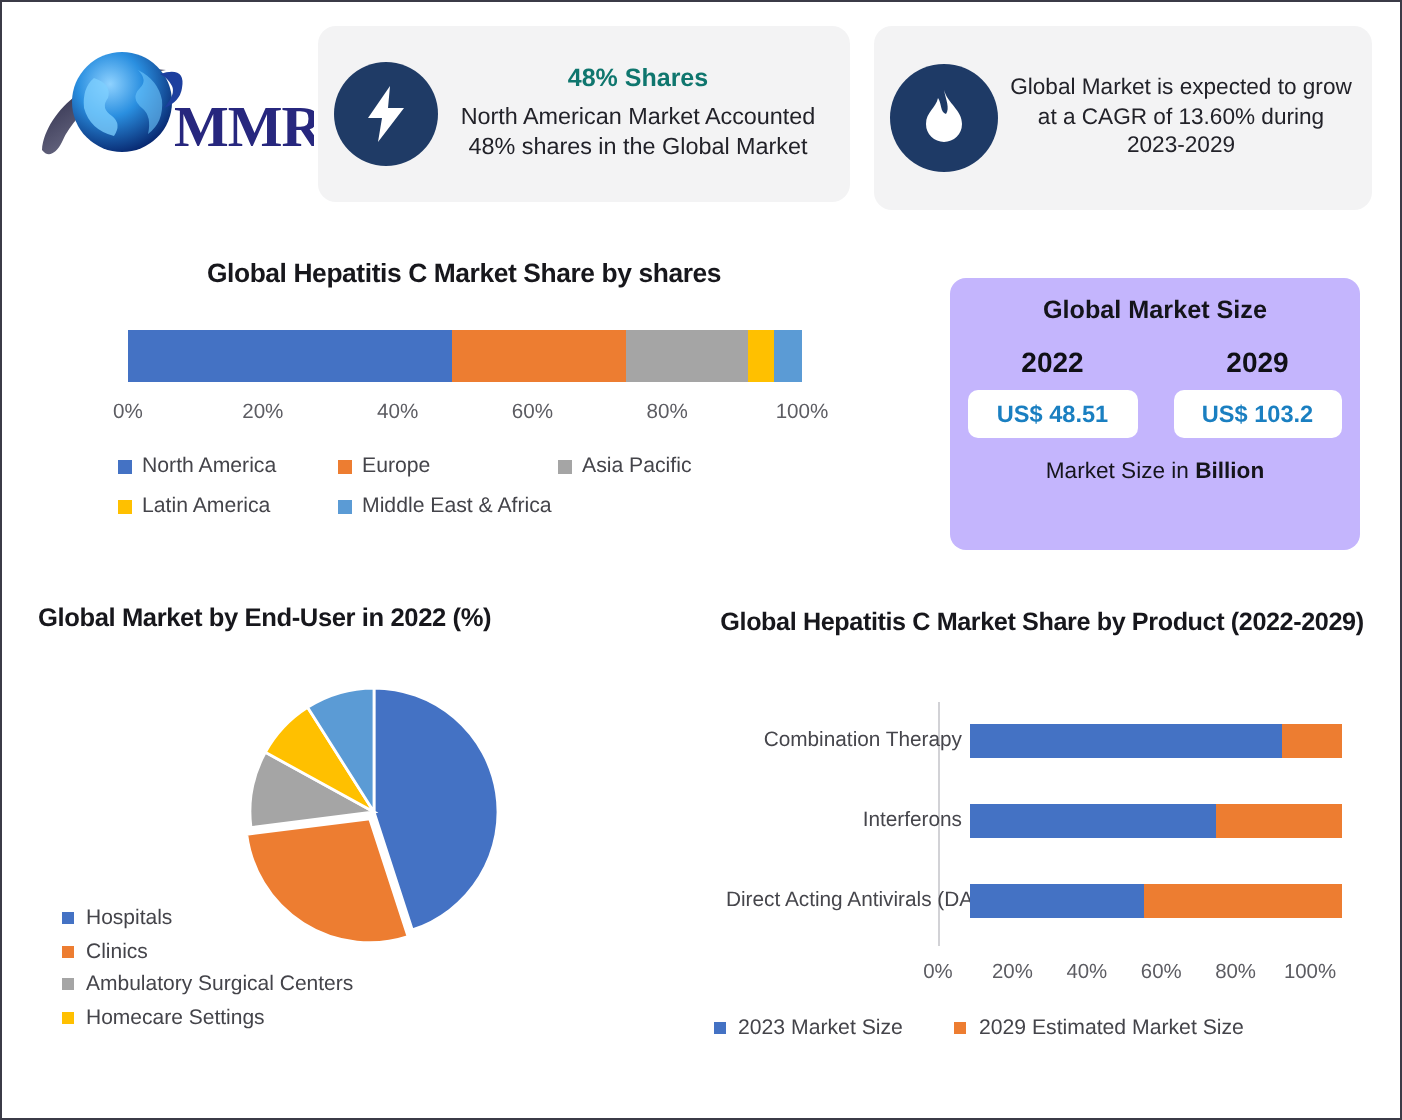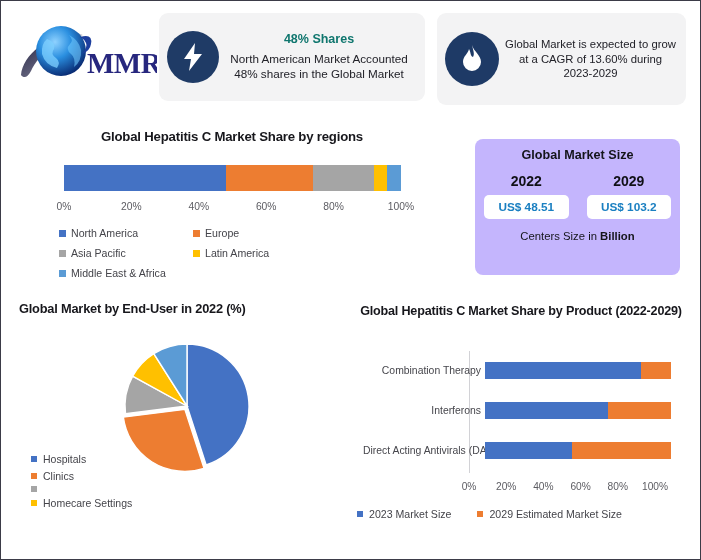--- a/index.html
+++ b/index.html
@@ -52,21 +52,21 @@
   }
   .region-axis i{
     position:absolute;top:0;font-style:normal;font-size:10.3px;color:#5c5c62;
     transform:translateX(-50%);white-space:nowrap;
   }
   .region-legend{
     position:absolute;left:36px;top:98px;width:352px;
     display:flex;flex-wrap:wrap;
   }
   .lg{display:flex;align-items:center;font-size:10.6px;color:#44444a;
-      width:134px;margin-bottom:8px;}
+      width:110px;margin-bottom:8px;}
   .sw{width:7px;height:7px;margin-right:5px;flex:0 0 auto;}
 
   
   .size-panel{
     position:absolute;left:474px;top:138px;width:205px;height:136px;
     background:#c4b5fd;border-radius:8px;box-sizing:border-box;padding-top:9px;
   }
   .size-title{font-size:12.6px;font-weight:bold;text-align:center;color:#14141a;}
   .size-years{display:flex;margin-top:11px;}
   .size-col{flex:1;text-align:center;}
@@ -155,21 +155,21 @@
           <path d="M12 1 C14 8 21 11 21 18 a9 9 0 0 1 -18 0 C3 12 8 10 9 5 C11 8 10 12 13 13 C15 10 13 6 12 1 Z" fill="#ffffff"></path>
         </svg>
       </div>
       <div class="card-txt">
         <div class="card-body">Global Market is expected to grow at a CAGR of 13.60% during 2023-2029</div>
       </div>
     </div>
   </div>
 
   <div class="region-chart">
-    <div class="chart-title">Global Hepatitis C Market Share by regions</div>
+    <div class="chart-title">Global Hepatitis C Market Share by shares</div>
     <div class="region-bar" id="region-bar">
         <span style="width: 48%; background: rgb(68, 114, 196);"></span>
         <span style="width: 26%; background: rgb(237, 125, 49);"></span>
         <span style="width: 18%; background: rgb(165, 165, 165);"></span>
         <span style="width: 4%; background: rgb(255, 192, 0);"></span>
         <span style="width: 4%; background: rgb(91, 155, 213);"></span>
       </div>
     <div class="region-axis" id="region-axis">
         <i style="left: 0%;">0%</i>
         <i style="left: 20%;">20%</i>
@@ -208,21 +208,21 @@
       <div class="size-col">
         <div class="size-year">2022</div>
         <div class="size-pill">US$ 48.51</div>
       </div>
       <div class="size-col">
         <div class="size-year">2029</div>
         <div class="size-pill">US$ 103.2</div>
       </div>
     </div>
     <div class="size-foot">
-      <span>Centers Size in </span><b>Billion</b>
+      <span>Market Size in </span><b>Billion</b>
     </div>
   </div>
 
   <div class="pie-block">
     <div class="pie-title">Global Market by End-User in 2022 (%)</div>
     <div class="pie-wrap">
       <svg width="155" height="130" viewBox="0 0 155 130" id="pie-svg">
           <path d="M72 65 L72 3 A62 62 0 0 1 91.15905365124675 123.96550401029953 Z" fill="#4472c4" stroke="#ffffff" stroke-width="1.4"></path>
           <path d="M69.85669282008402 68.37731170200806 L89.01574647133077 127.34281571230758 A62 62 0 0 1 8.345581338586399 76.14797218299493 Z" fill="#ed7d31" stroke="#ffffff" stroke-width="1.4"></path>
           <path d="M72 65 L10.488888518502378 72.77066048098688 A62 62 0 0 1 17.668985837280466 35.13127220569365 Z" fill="#a5a5a5" stroke="#ffffff" stroke-width="1.4"></path>
@@ -234,20 +234,21 @@
         <div class="pl">
           <span class="sw" style="background:#4472c4"></span>
           <span>Hospitals</span>
         </div>
         <div class="pl">
           <span class="sw" style="background:#ed7d31"></span>
           <span>Clinics</span>
         </div>
         <div class="pl">
           <span class="sw" style="background:#a5a5a5"></span>
+          <span>Ambulatory Surgical Centers</span>
         </div>
         <div class="pl">
           <span class="sw" style="background:#ffc000"></span>
           <span>Homecare Settings</span>
         </div>
       </div>
   </div>
 
   <div class="prod-block">
     <div class="prod-title">Global Hepatitis C Market Share by Product (2022-2029)</div>

